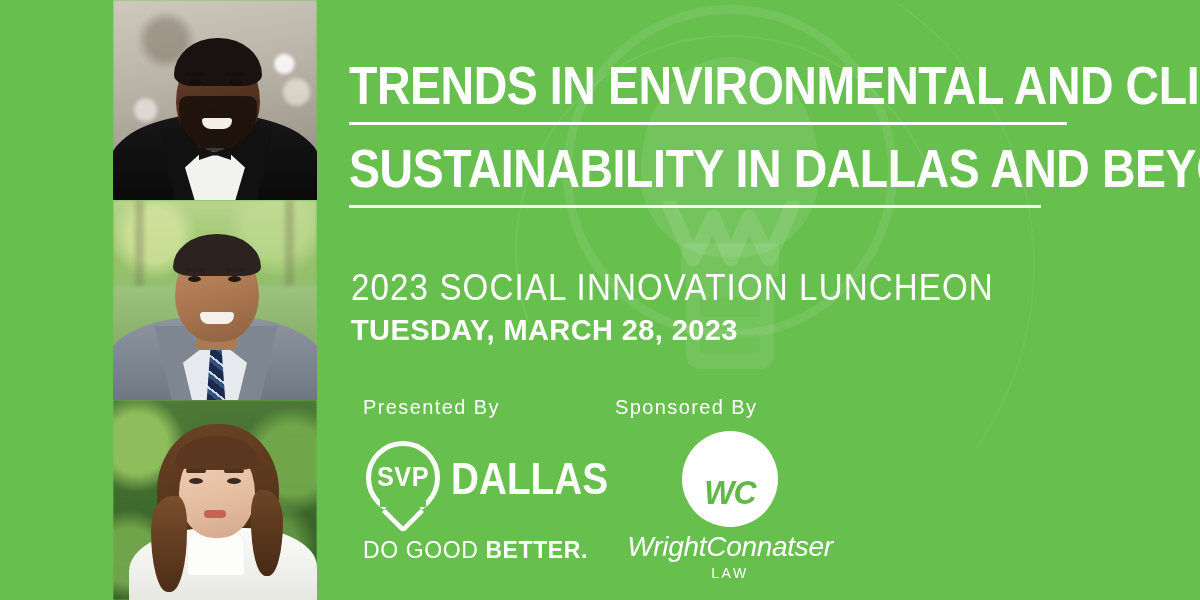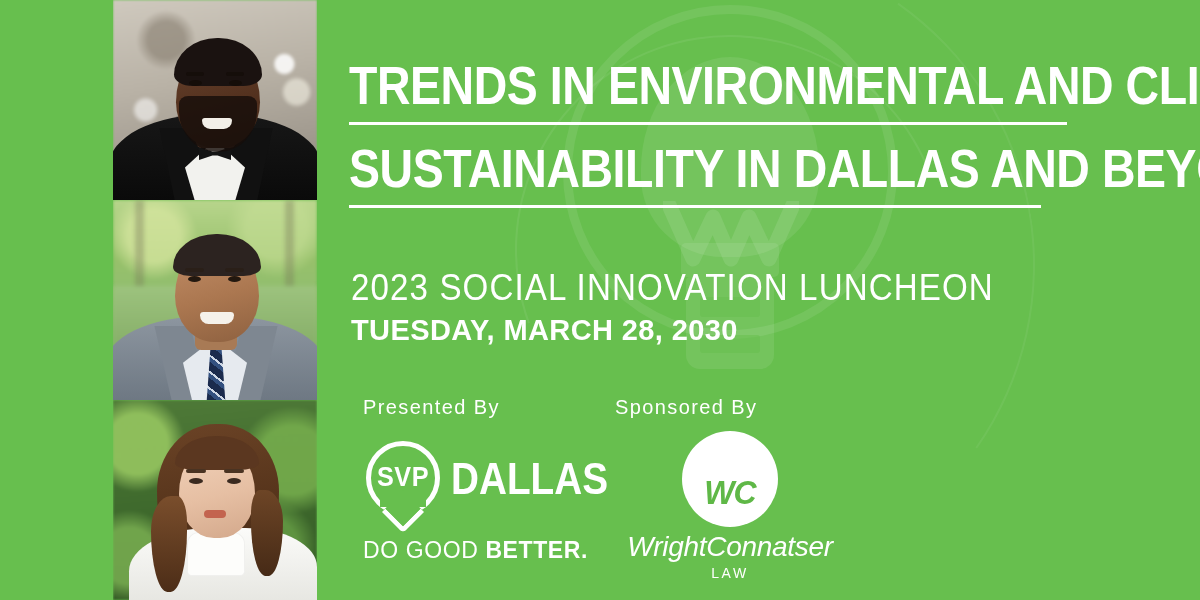--- a/index.html
+++ b/index.html
@@ -531,21 +531,21 @@
   <div class="content">
 
     <div class="title-block">
       <div class="title-line">TRENDS IN ENVIRONMENTAL AND CLIMATE</div>
       <div class="title-rule rule-1"></div>
       <div class="title-line">SUSTAINABILITY IN DALLAS AND BEYOND</div>
       <div class="title-rule rule-2"></div>
     </div>
 
     <div class="subtitle">2023 SOCIAL INNOVATION LUNCHEON</div>
-    <div class="date">TUESDAY, MARCH 28, 2030</div>
+    <div class="date">TUESDAY, MARCH 28, 2023</div>
 
     <div class="logos">
 
       <div class="logo-block block-sponsored">
         <div class="logo-eyebrow">Sponsored By</div>
         <div class="wc-mark">
           <div class="wc-circle"></div>
           <div class="wc-letters">WC</div>
         </div>
         <div class="wc-name">WrightConnatser</div>

